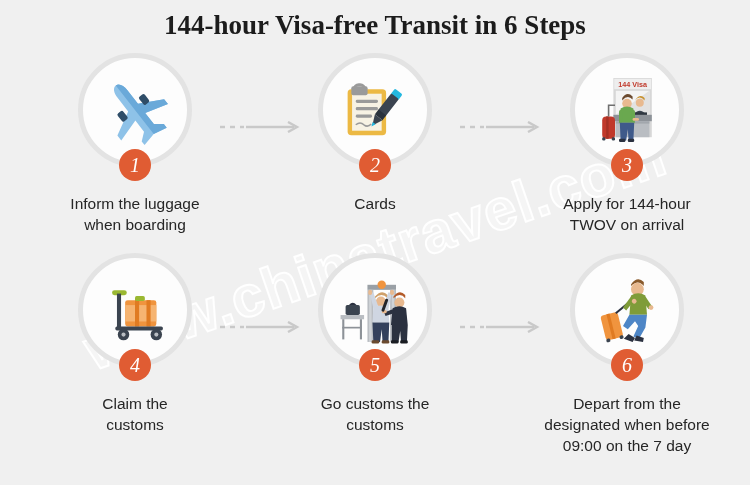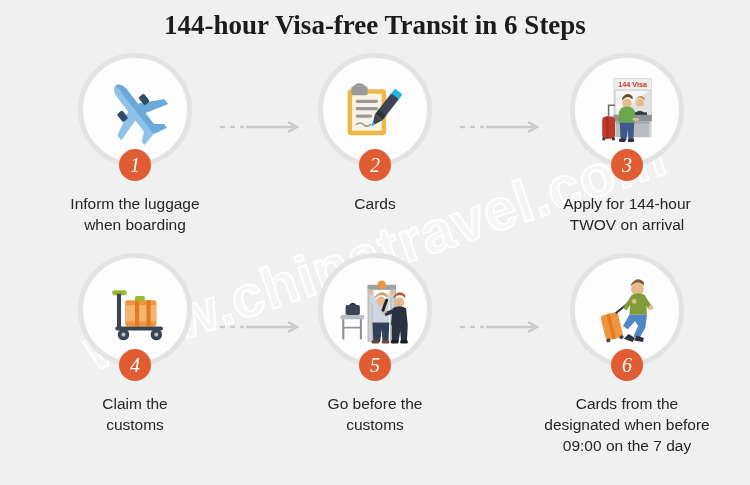--- a/index.html
+++ b/index.html
@@ -321,21 +321,21 @@
               <rect x="60" y="36" width="3.5" height="16" rx="1.5" fill="#23252b" transform="rotate(20 61 44)"></rect>
               <path d="M70 68 l19 0 l-1 20 l-7 0 l-1 -13 l-2 13 l-8 0 z" fill="#2b3140"></path>
               <rect x="69" y="86" width="9" height="4" rx="1.5" fill="#1a1d22"></rect>
               <rect x="80" y="86" width="9" height="4" rx="1.5" fill="#1a1d22"></rect>
             </g>
           </svg>
         </div>
         <div class="badge">5</div>
       </div>
       <div class="caption">
-        <div>Go before the</div>
+        <div>Go customs the</div>
         <div>customs</div>
       </div>
     </div>
 
     <div class="step c2">
       <div class="disc-wrap">
         <div class="disc"></div>
         <div class="art">
           <svg width="80" height="80" viewBox="0 0 100 100">
 
@@ -355,21 +355,21 @@
             <rect x="56" y="36" width="6" height="6" rx="3" fill="#e8b98f" transform="rotate(42 59 39)"></rect>
             <rect x="77" y="44" width="6" height="6" rx="3" fill="#e8b98f"></rect>
             <path d="M53 56 l22 0 l-2 16 l-8 14 l-7 -3 l6 -13 l-4 -6 l-9 10 l-6 -4 z" fill="#4e86c6"></path>
             <path d="M52 80 l8 5 l-3 5 l-11 -4 z" fill="#2b3140"></path>
             <path d="M62 82 l9 3 l-1 5 l-11 -2 z" fill="#2b3140"></path>
           </svg>
         </div>
         <div class="badge">6</div>
       </div>
       <div class="caption">
-        <div>Cards from the</div>
+        <div>Depart from the</div>
         <div>designated when before</div>
         <div>09:00 on the 7 day</div>
       </div>
     </div>
   </div>
 
   <div class="arrow a1">
     <svg width="90" height="12" viewBox="0 0 90 12">
       <line x1="2" y1="6" x2="26" y2="6" stroke="#c9c9c9" stroke-width="2.4" stroke-dasharray="5 5"></line>
       <line x1="28" y1="6" x2="76" y2="6" stroke="#c9c9c9" stroke-width="2.4"></line>

